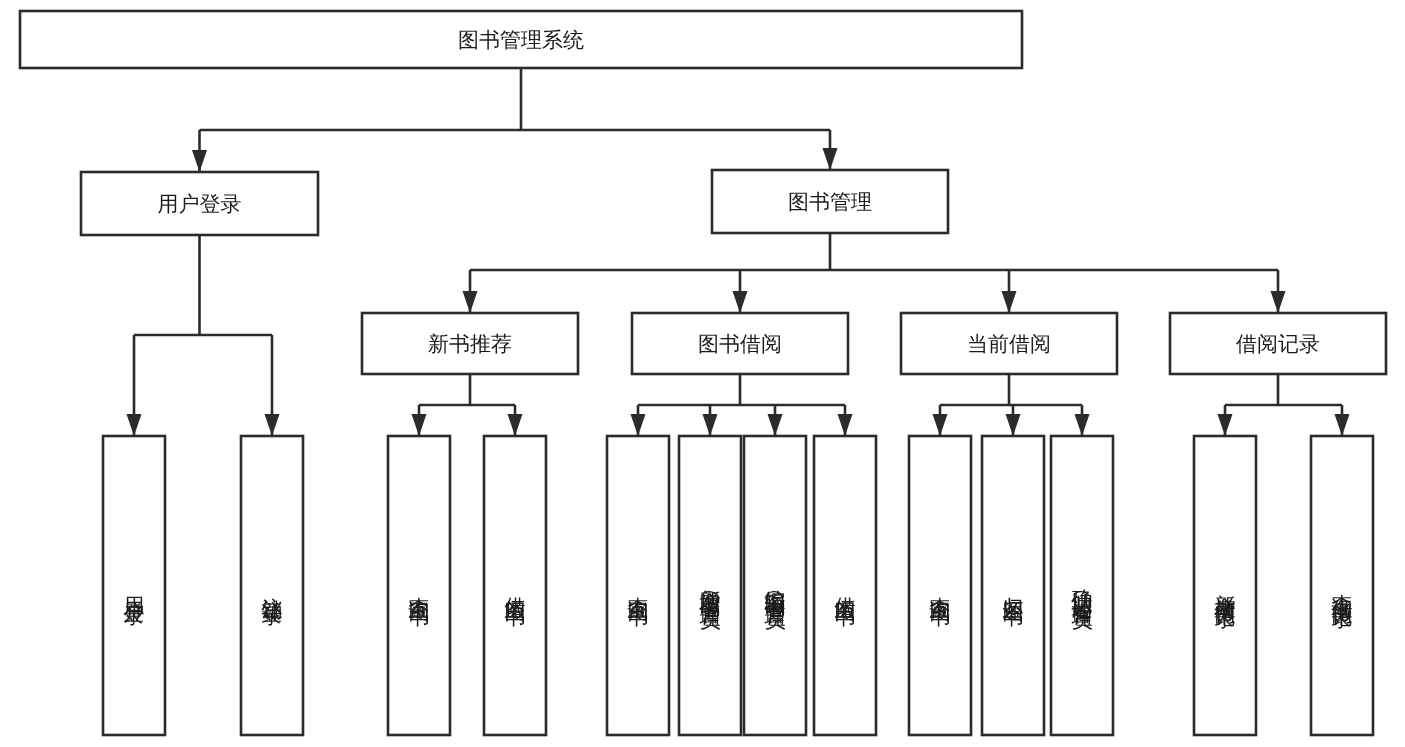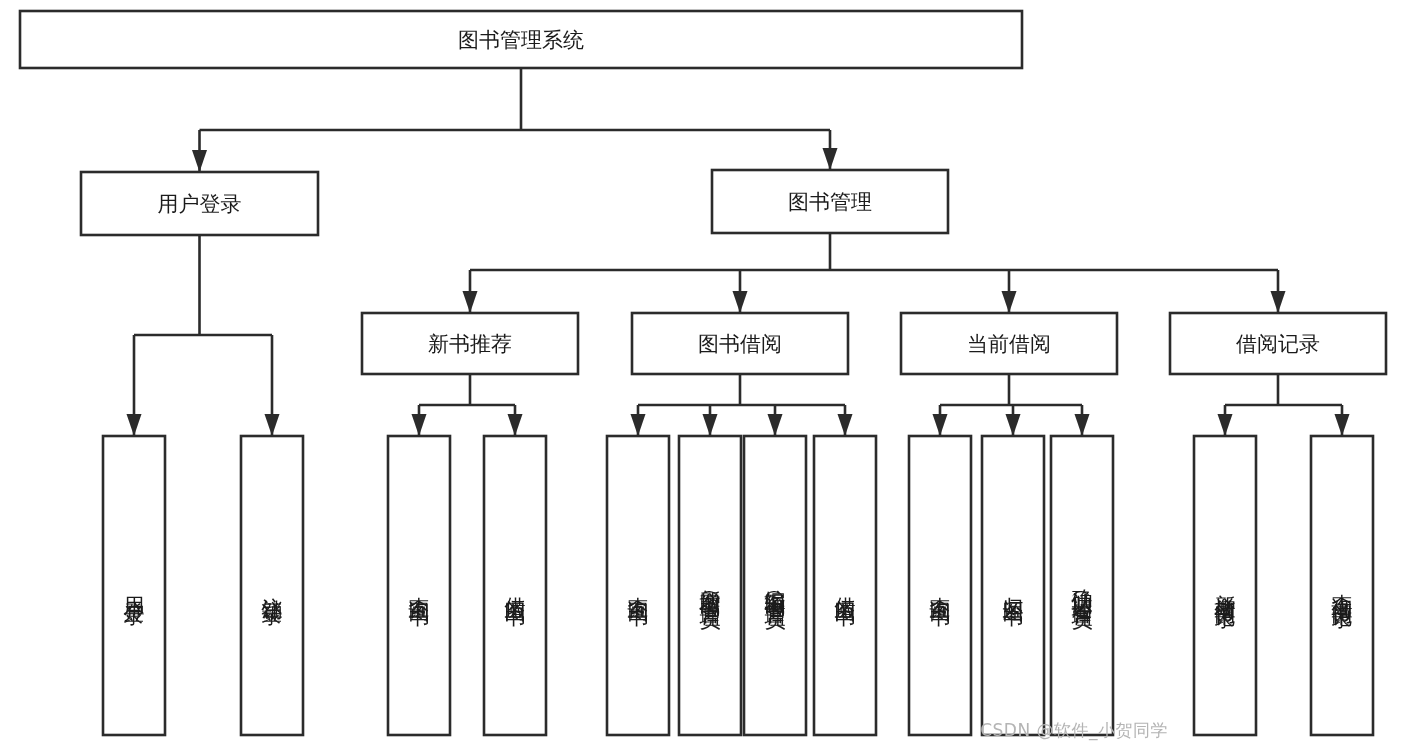--- a/index.html
+++ b/index.html
@@ -217,15 +217,14 @@
       <div class="node-label-v" style="left: 679px; top: 436px; width: 62px; height: 299px;">新增图书（管理员）</div>
       <div class="node-label-v" style="left: 744px; top: 436px; width: 62px; height: 299px;">编辑图书（管理员）</div>
       <div class="node-label-v" style="left: 814px; top: 436px; width: 62px; height: 299px;">借阅图书</div>
       <div class="node-label-v" style="left: 909px; top: 436px; width: 62px; height: 299px;">查询图书</div>
       <div class="node-label-v" style="left: 982px; top: 436px; width: 62px; height: 299px;">归还图书</div>
       <div class="node-label-v" style="left: 1051px; top: 436px; width: 62px; height: 299px;">确认归还（管理员）</div>
       <div class="node-label-v" style="left: 1194px; top: 436px; width: 62px; height: 299px;">新增借阅记录</div>
       <div class="node-label-v" style="left: 1311px; top: 436px; width: 62px; height: 299px;">查询借阅记录</div>
     </div>
 
-  <div id="watermark">CSDN @软件_小贺同学</div>
 
 </div>
 
 </body></html>

